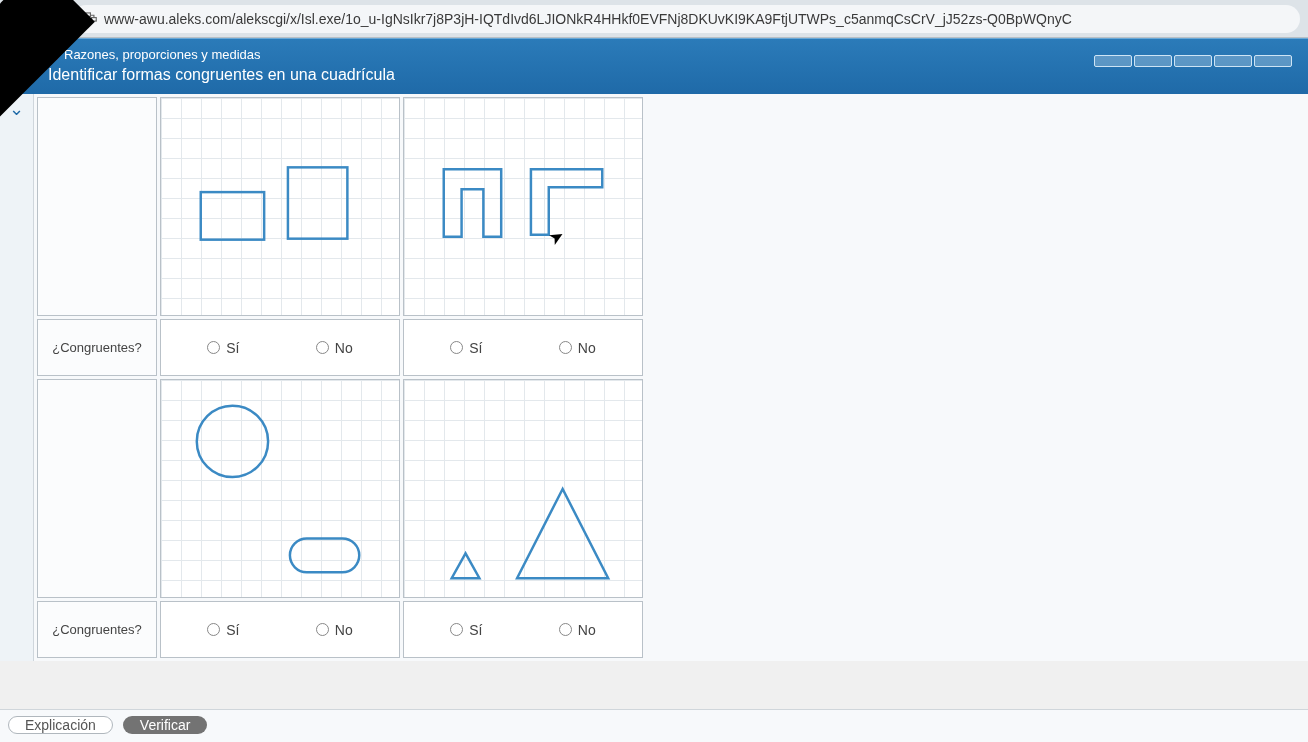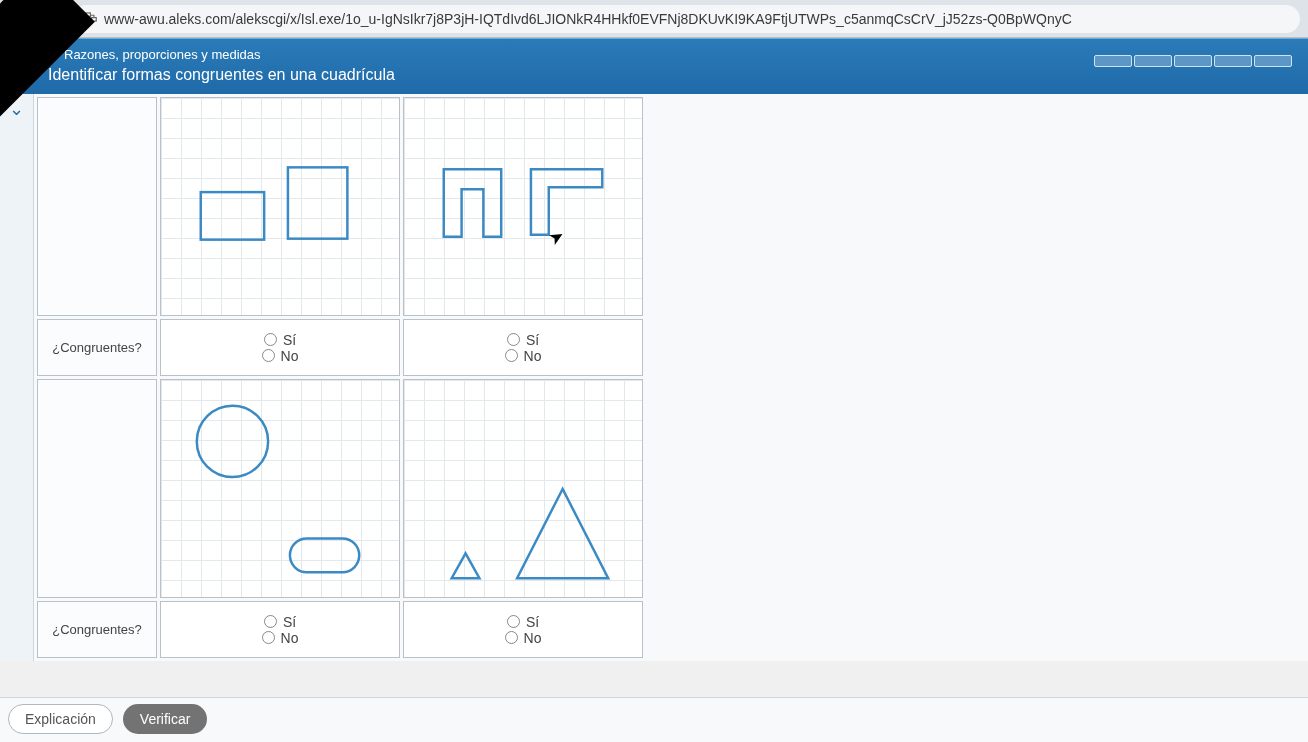--- a/index.html
+++ b/index.html
@@ -134,21 +134,20 @@
     .answer-cell {
       height:30px;
       padding:4px 8px;
     }
     .answer-row {
       display:flex;
       justify-content:space-around;
       align-items:center;
       font-size:14px;
       color:#444;
-      flex-direction:column;
     }
     .radio-opt { display:flex; align-items:center; gap:6px; cursor:pointer; }
     .radio-circle { width:13px; height:13px; border:1.5px solid #888; border-radius:50%; }
     svg.shape-svg { width:100%; height:100%; }
     svg.shape-svg * { stroke:#3b8ac4; fill:none; stroke-width:2.5; }
     .cursor-arrow {
       position:absolute;
       pointer-events:none;
       font-size:18px;
       color:#000;
@@ -158,21 +157,21 @@
       position:absolute;
       left:0; bottom:0;
       width:100%;
       padding:6px 8px 8px 8px;
       display:flex;
       gap:10px;
       background:#f7f9fb;
       border-top:1px solid #d0d6db;
     }
     .btn {
-      padding:6px 16px;
+      padding:0 16px;
       border-radius:16px;
       font-size:14px;
       cursor:pointer;
       border:1px solid transparent;
     }
     .btn-outline { background:#fff; border-color:#b0b7bd; color:#555; }
     .btn-primary { background:#737373; color:#fff; }
   </style>
 </head>
 <body>

